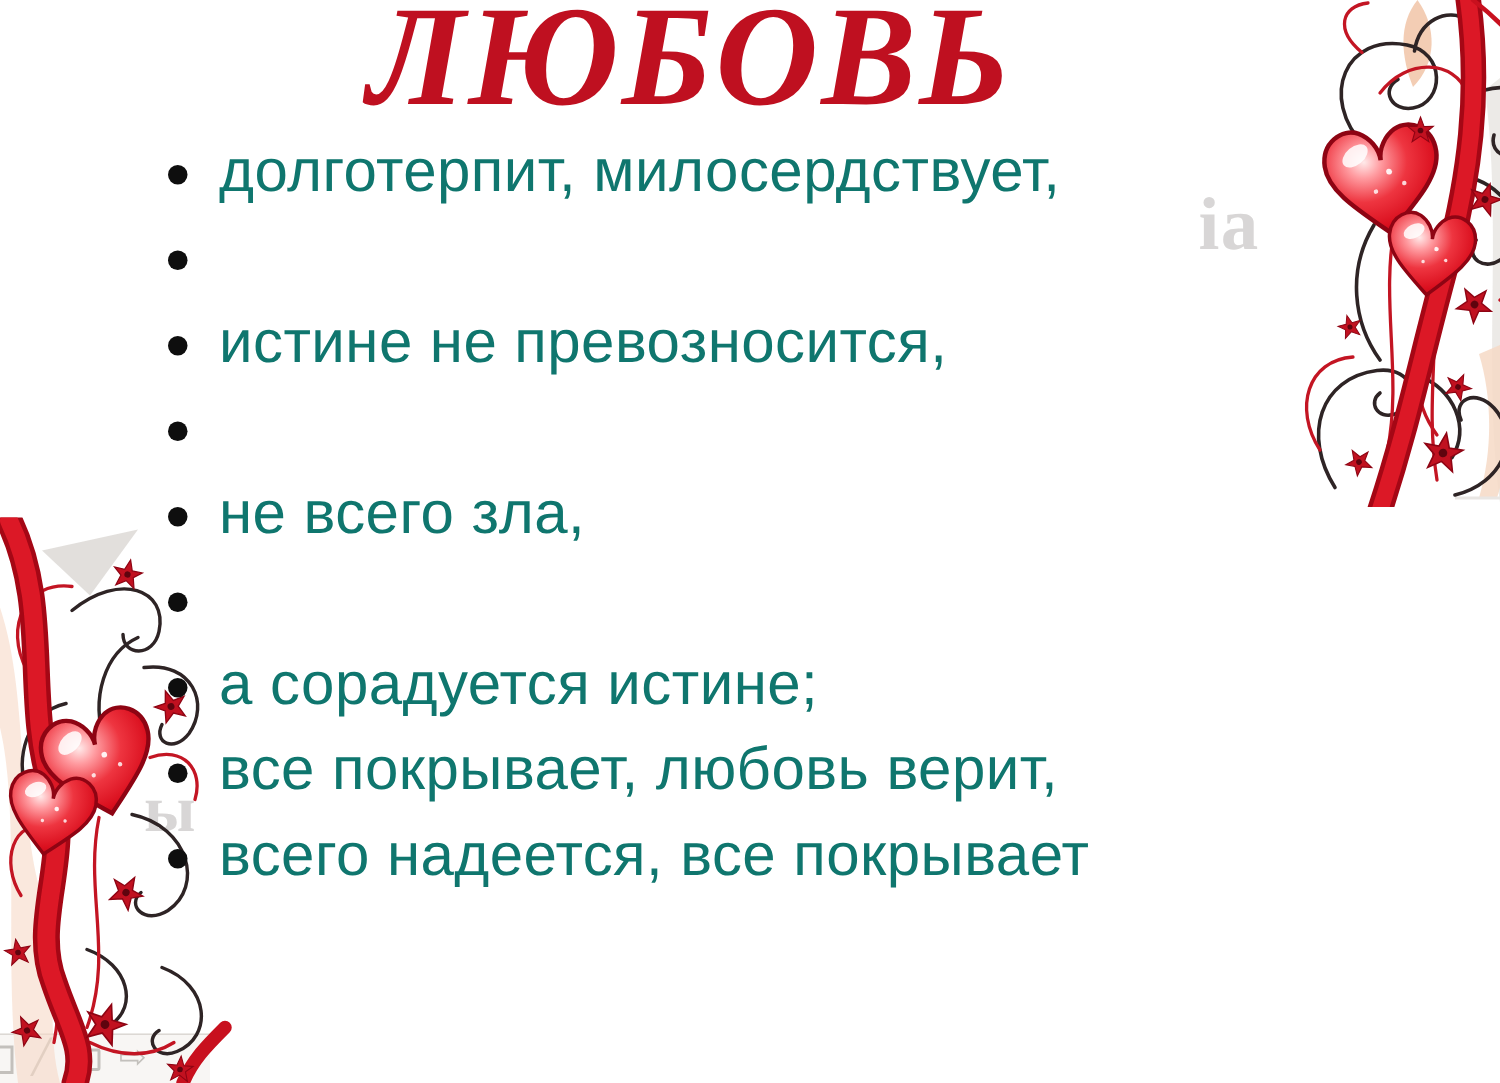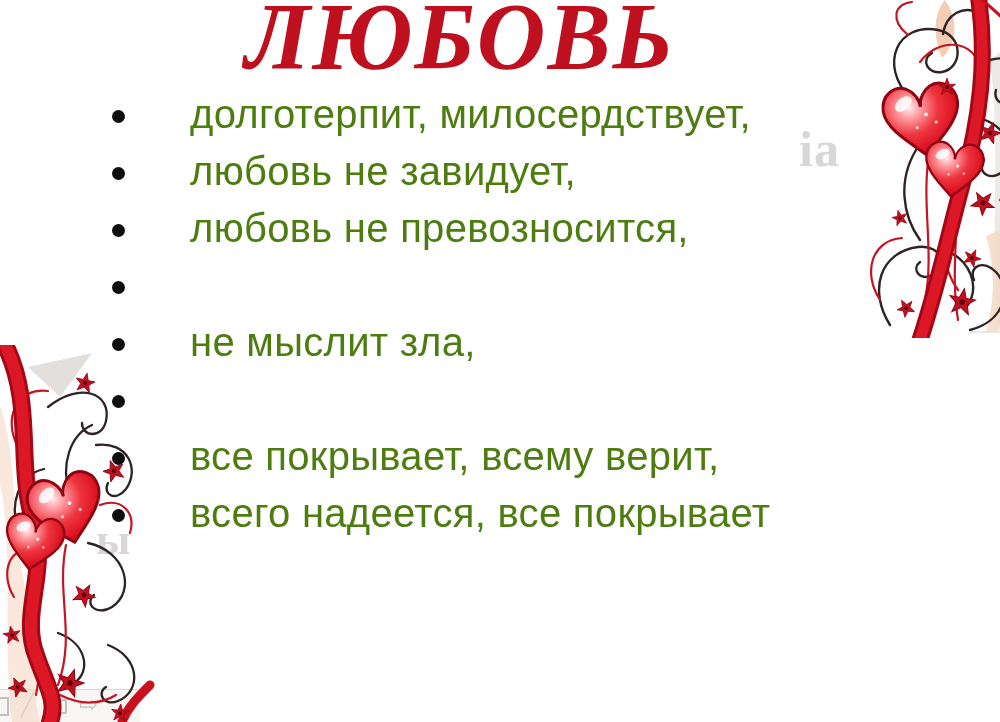--- a/index.html
+++ b/index.html
@@ -10,21 +10,21 @@
   .title {
     position:absolute; left:0; top:-18px; width:920px; text-align:center;
     font-family:"Liberation Serif", serif; font-style:italic; font-weight:bold;
     font-size:95px; letter-spacing:2px; color:#bf1020; z-index:6; white-space:nowrap;
   }
   .bullets {
     position:absolute; left:112px; top:86px; margin:0; padding:0; list-style:none; z-index:5;
   }
   .bullets li {
     display:flex; align-items:center; height:57px;
-    font-size:40px; color:#4d7c0f; white-space:nowrap; letter-spacing:0.3px;gap:44px;
+    font-size:40px; color:#0f766e; white-space:nowrap; letter-spacing:0.3px;
   }
   .dot {
     flex:0 0 13px; width:13px; height:13px; border-radius:50%;
     background:#0e0e0e; margin-right:21px; margin-top:3px;
   }
   .orn { position:absolute; z-index:2; pointer-events:none; }
   .orn-tr { right:0; top:0; width:192px; height:338px; }
   .orn-bl { left:0; top:345px; width:155px; height:377px; }
   .watermark {
     position:absolute; z-index:1; color:#cfcdcc; opacity:.8;
@@ -52,39 +52,42 @@
   <div class="watermark wm-ia">ia</div>
   <div class="watermark wm-y">ы</div>
 
   <ul class="bullets">
     <li>
         <span class="dot"></span>
         <span>долготерпит, милосердствует,</span>
       </li>
     <li>
         <span class="dot"></span>
-        <span>любовь не завидует,</span>
-      </li>
-    <li>
-        <span class="dot"></span>
-        <span>любовь не превозносится,</span>
-      </li>
-    <li>
-        <span class="dot"></span>
-      </li>
-    <li>
-        <span class="dot"></span>
-        <span>не мыслит зла,</span>
-      </li>
-    <li>
-        <span class="dot"></span>
-      </li>
-    <li>
-        <span class="dot"></span>
-        <span>все покрывает, всему верит,</span>
+      </li>
+    <li>
+        <span class="dot"></span>
+        <span>истине не превозносится,</span>
+      </li>
+    <li>
+        <span class="dot"></span>
+      </li>
+    <li>
+        <span class="dot"></span>
+        <span>не всего зла,</span>
+      </li>
+    <li>
+        <span class="dot"></span>
+      </li>
+    <li>
+        <span class="dot"></span>
+        <span>а сорадуется истине;</span>
+      </li>
+    <li>
+        <span class="dot"></span>
+        <span>все покрывает, любовь верит,</span>
       </li>
     <li>
         <span class="dot"></span>
         <span>всего надеется, все покрывает</span>
       </li>
   </ul>
 
   <div class="orn orn-tr">
     <svg width="192" height="338" viewBox="0 0 192 338" xmlns="http://www.w3.org/2000/svg">
       <defs>

